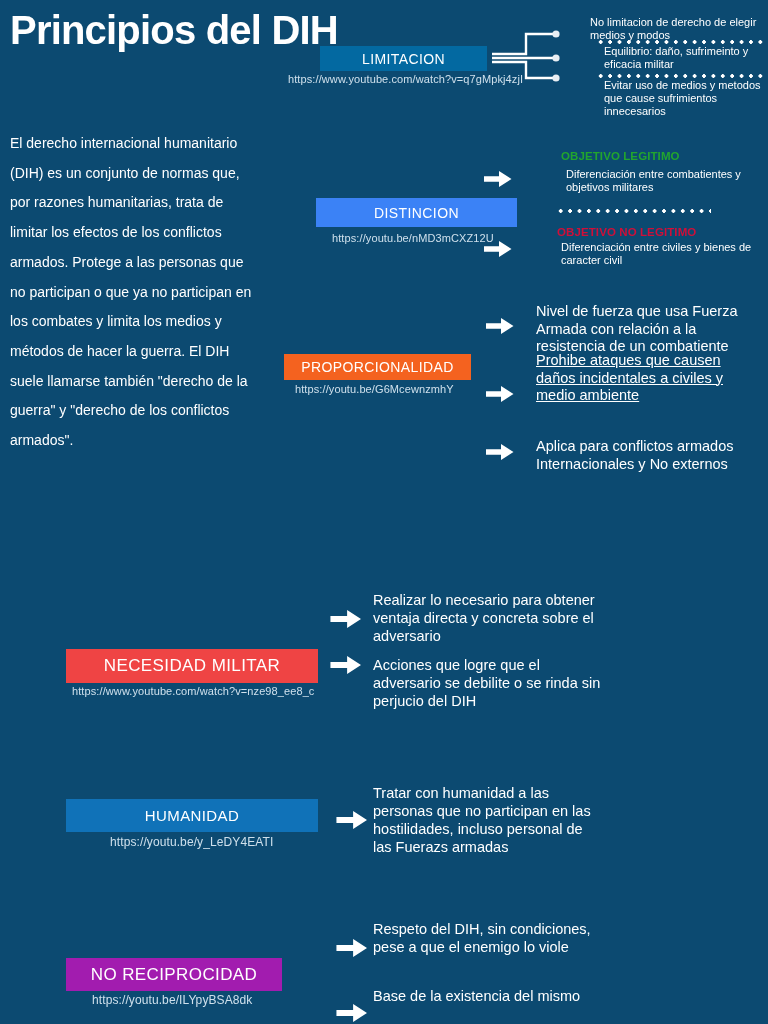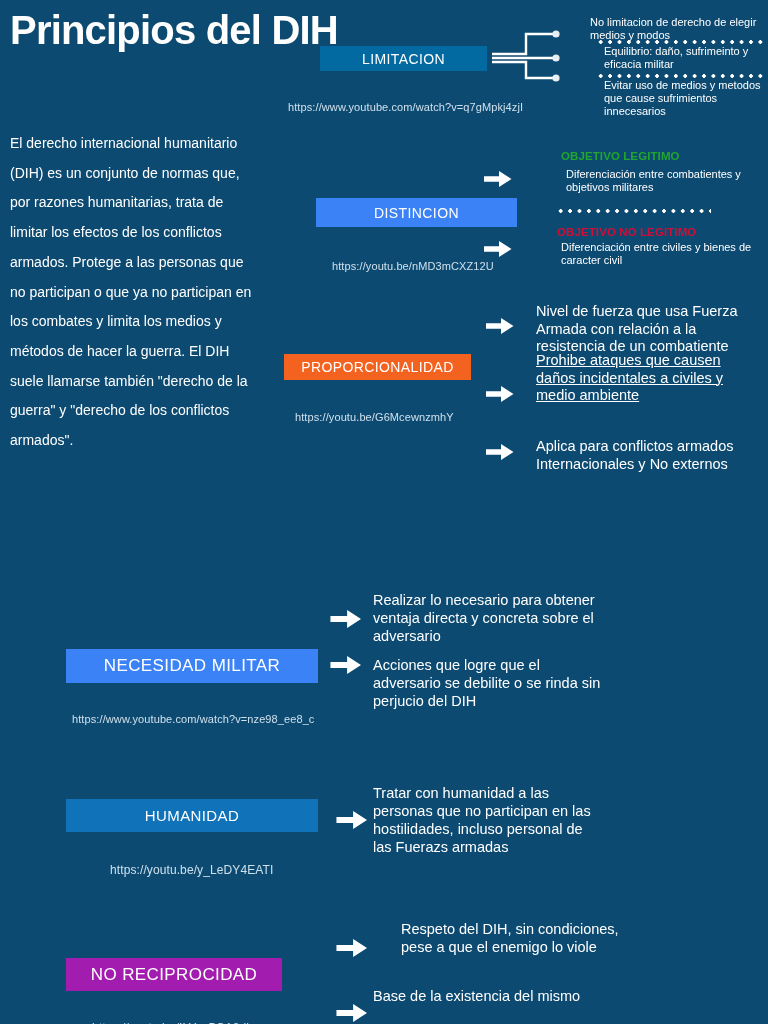--- a/index.html
+++ b/index.html
@@ -57,32 +57,31 @@
     justify-content: center;
     color: #ffffff;
     font-size: 14px;
     letter-spacing: 0.4px;
     text-align: center;
     box-sizing: border-box;
   }
   .pill.limitacion      { left: 320px; top: 46px;  width: 167px; height: 25px; background: #0369a1; font-size: 14px; }
   .pill.distincion      { left: 316px; top: 198px; width: 201px; height: 29px; background: #3b82f6; }
   .pill.proporcionalidad{ left: 284px; top: 354px; width: 187px; height: 26px; background: #f4621f; }
-  .pill.necesidad       { left: 66px;  top: 649px; width: 252px; height: 34px; background: #3b82f6; font-size: 17px; }
+  .pill.necesidad       { left: 66px;  top: 649px; width: 252px; height: 34px; background: #ef4444; font-size: 17px; }
   .pill.humanidad       { left: 66px;  top: 799px; width: 252px; height: 33px; background: #1072b8; font-size: 15px; }
   .pill.reciprocidad    { left: 66px;  top: 958px; width: 216px; height: 33px; background: #a21caf; font-size: 17px; }
 
   
   .url {
     position: absolute;
     font-size: 11px;
     color: #cfe0ec;
     white-space: nowrap;
     letter-spacing: 0.1px;
-    margin-top: 28px;
   }
   .url.u-limitacion      { left: 288px; top: 73px;  font-size: 11px; }
   .url.u-distincion      { left: 332px; top: 232px; }
   .url.u-proporcionalidad{ left: 295px; top: 383px; }
   .url.u-necesidad       { left: 52px;  top: 685px; padding-left: 20px; }
   .url.u-humanidad       { left: 110px; top: 835px; font-size: 12px; }
   .url.u-reciprocidad    { left: 92px;  top: 993px; font-size: 12px; }
 
   
   .desc {
@@ -240,21 +239,21 @@
   <div class="desc med" style="left:373px; top:784px; width:228px;">Tratar con humanidad a las personas que no participan en las hostilidades, incluso personal de las Fuerazs armadas</div>
 
   <div class="pill reciprocidad">NO RECIPROCIDAD</div>
   <div class="url u-reciprocidad">https://youtu.be/ILYpyBSA8dk</div>
 
   <div class="arrow" style="left:336px; top:938px; width:32px; height:20px;">
     <svg viewBox="0 0 28 18" xmlns="http://www.w3.org/2000/svg">
       <path d="M0 6.2 H15 V1 L27.5 9 L15 17 V11.8 H0 Z" fill="#ffffff"></path>
     </svg>
   </div>
-  <div class="desc med" style="left:373px; top:920px; width:224px;margin-left:28px;">Respeto del DIH, sin condiciones, pese a que el enemigo lo viole</div>
+  <div class="desc med" style="left:373px; top:920px; width:224px;">Respeto del DIH, sin condiciones, pese a que el enemigo lo viole</div>
 
   <div class="arrow" style="left:336px; top:1003px; width:32px; height:20px;">
     <svg viewBox="0 0 28 18" xmlns="http://www.w3.org/2000/svg">
       <path d="M0 6.2 H15 V1 L27.5 9 L15 17 V11.8 H0 Z" fill="#ffffff"></path>
     </svg>
   </div>
   <div class="desc med" style="left:373px; top:987px; width:224px;">Base de la existencia del mismo</div>
 
 </div>
 

